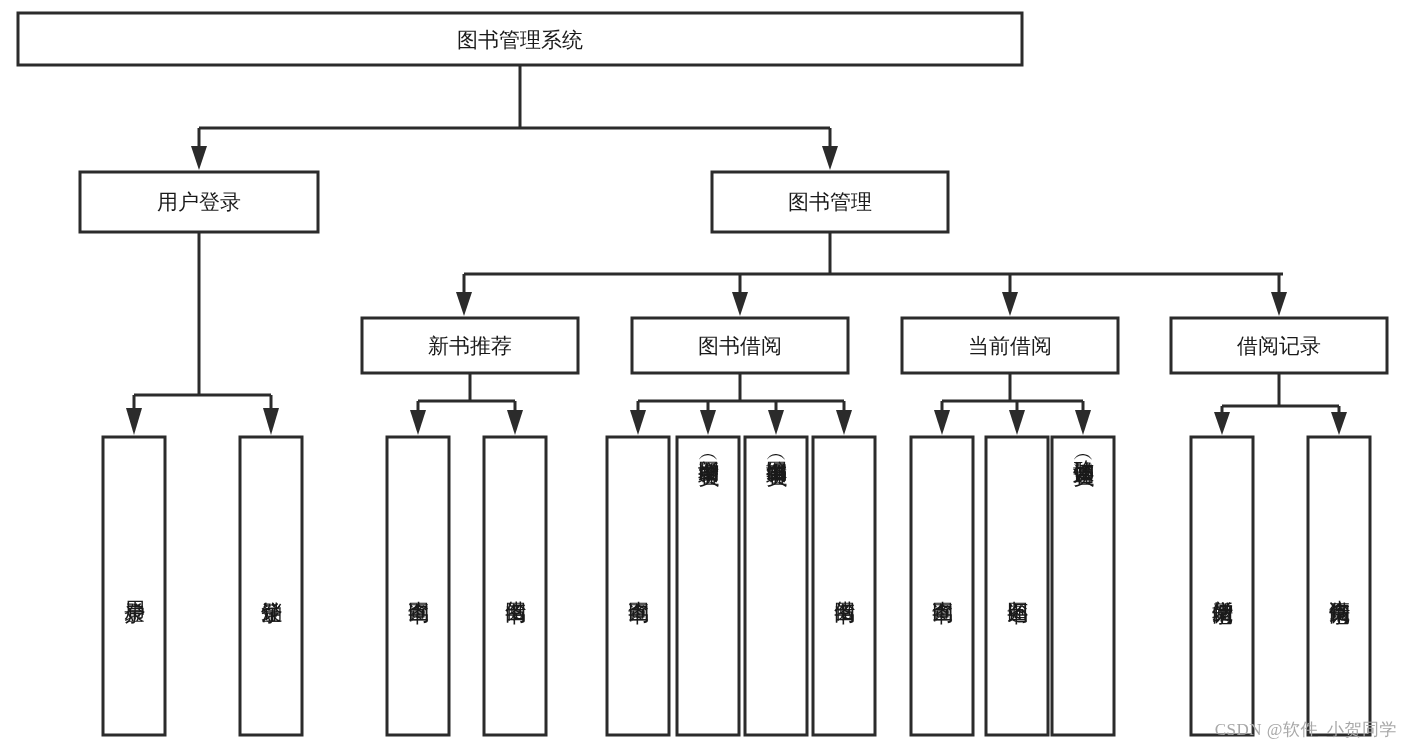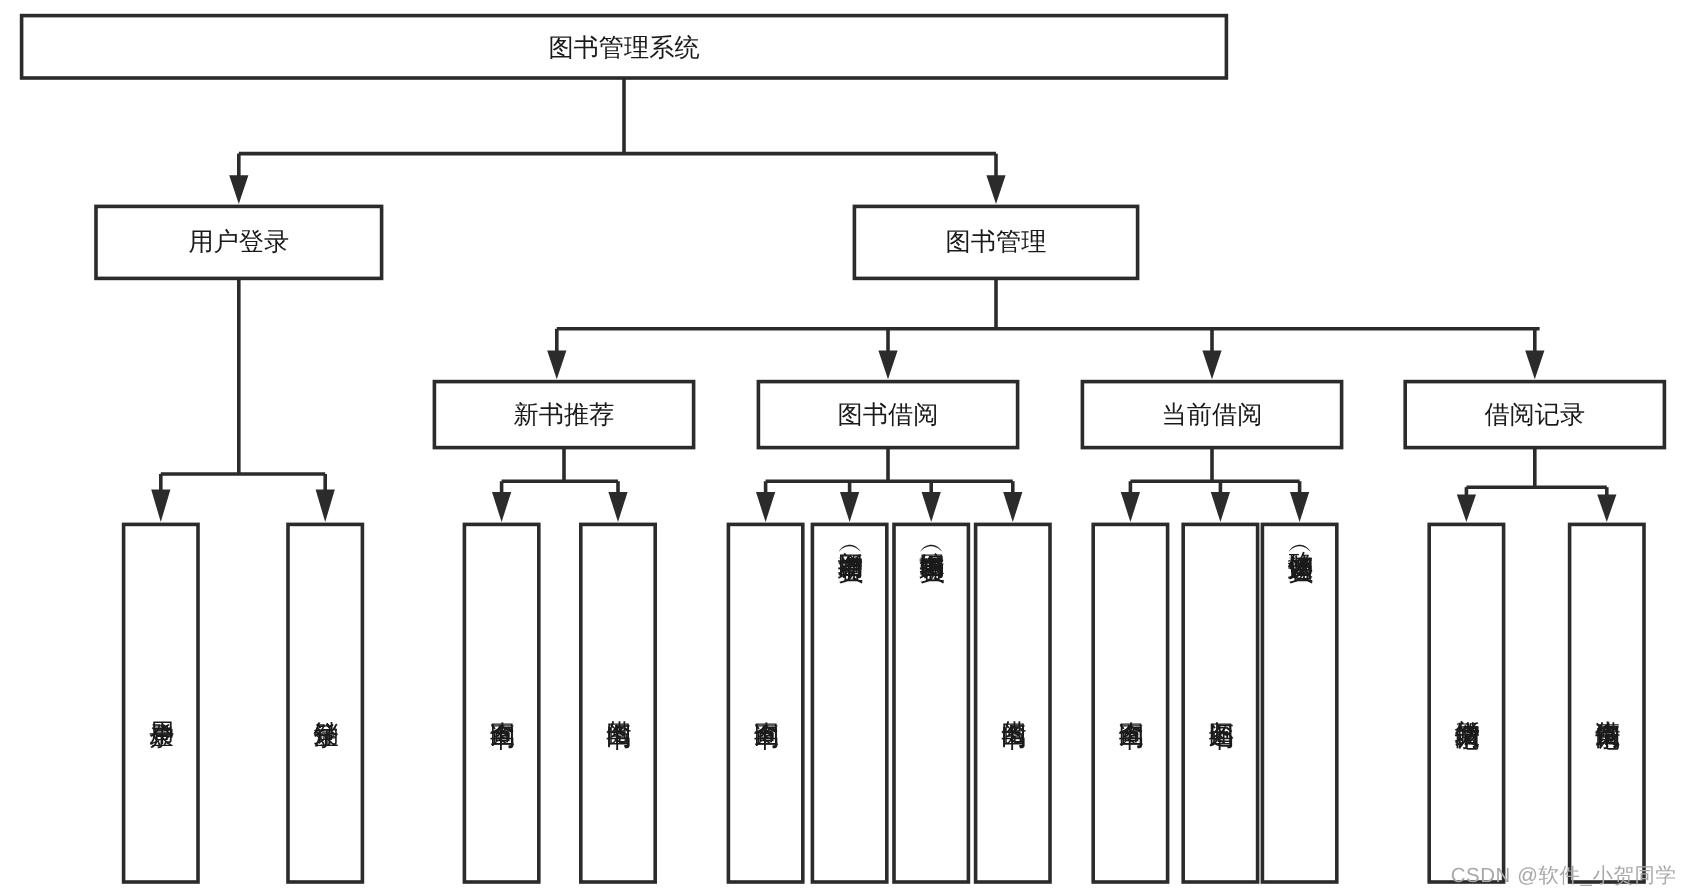--- a/index.html
+++ b/index.html
@@ -65,21 +65,21 @@
     display: flex;
     align-items: center;
     justify-content: center;
     box-sizing: border-box;
     pointer-events: auto;
   }
   .watermark {
     position: absolute;
     right: 8px;
     bottom: 6px;
-    font-family: Liberation Sans, sans-serif;
+    font-family: Liberation Serif, serif;
     font-size: 17px;
     color: #a8a8a8;
     white-space: nowrap;
     letter-spacing: 0.5px;
   }
 </style>
 </head>
 <body>
 
 <div id="diagram-root">

